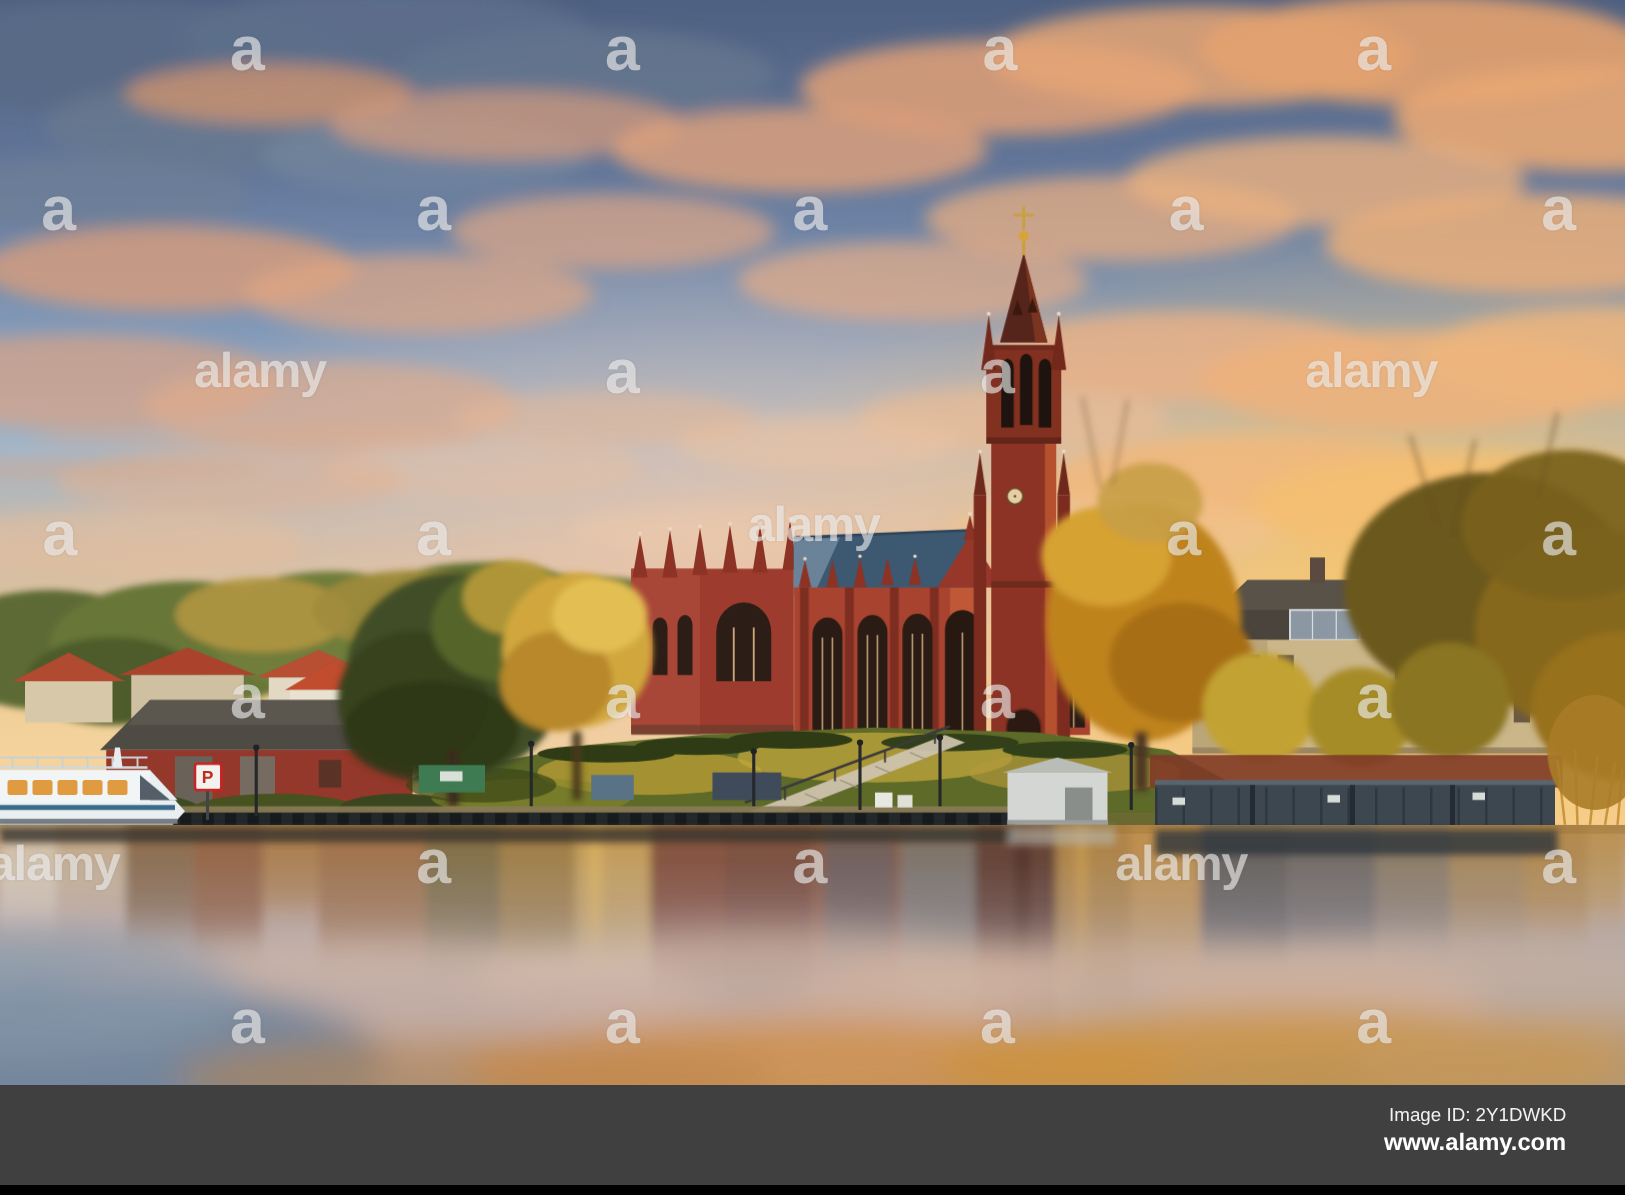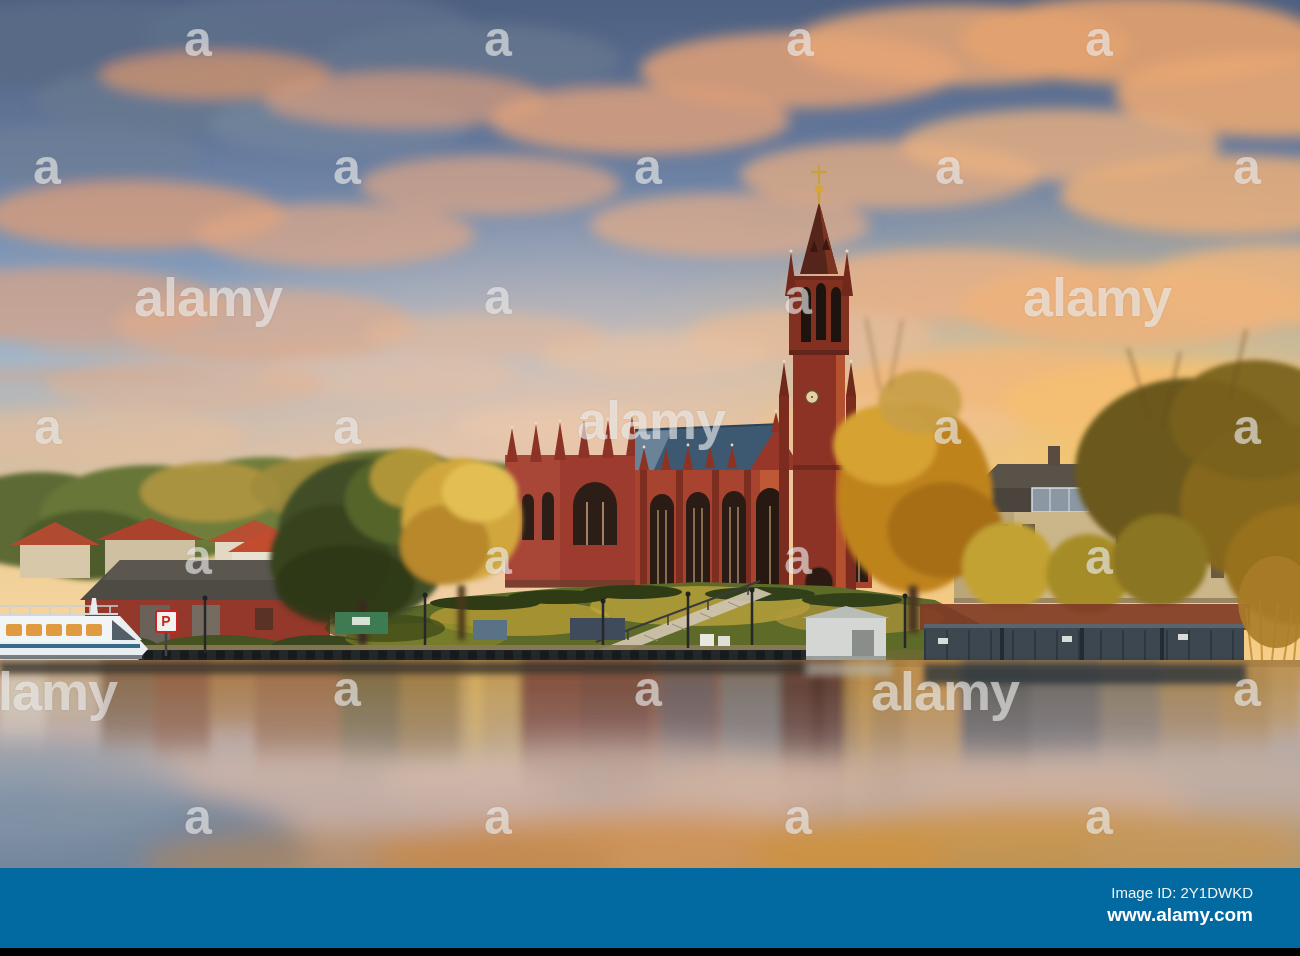--- a/index.html
+++ b/index.html
@@ -15,32 +15,32 @@
   
   .wm-layer { position:absolute; left:0; top:0; width:1300px; height:868px; pointer-events:none; }
   .wm {
     position:absolute; transform:translate(-50%,-52%);
     font-family:"Liberation Sans", sans-serif; font-weight:bold;
     color:rgba(255,255,255,0.55);
     text-shadow:0 0 2px rgba(120,120,120,0.25);
     line-height:1; white-space:nowrap;
   }
   .wm-letter { font-size:50px; }
-  .wm-word   { font-size:54px; letter-spacing:-1px; }
+  .wm-word   { font-size:39px; letter-spacing:-1px; }
 
   
   .p-sign-label {
     position:absolute; left:166px; top:621px; transform:translate(-50%,-50%);
     font-size:14px; font-weight:bold; color:#c42a1e; line-height:1;
   }
 
   
   .footer {
     position:absolute; left:0; top:868px; width:1300px; height:80px;
-    background:#0369a1; color:#ffffff;
+    background:#404040; color:#ffffff;
   }
   .footer-right { position:absolute; right:47px; top:16px; text-align:right; }
   .footer-id   { font-size:15px; color:#f2f2f2; }
   .footer-site { font-size:19px; font-weight:bold; margin-top:3px; color:#ffffff; }
 </style>
 </head>
 <body>
 
 <div class="stage">
   <div class="photo">

